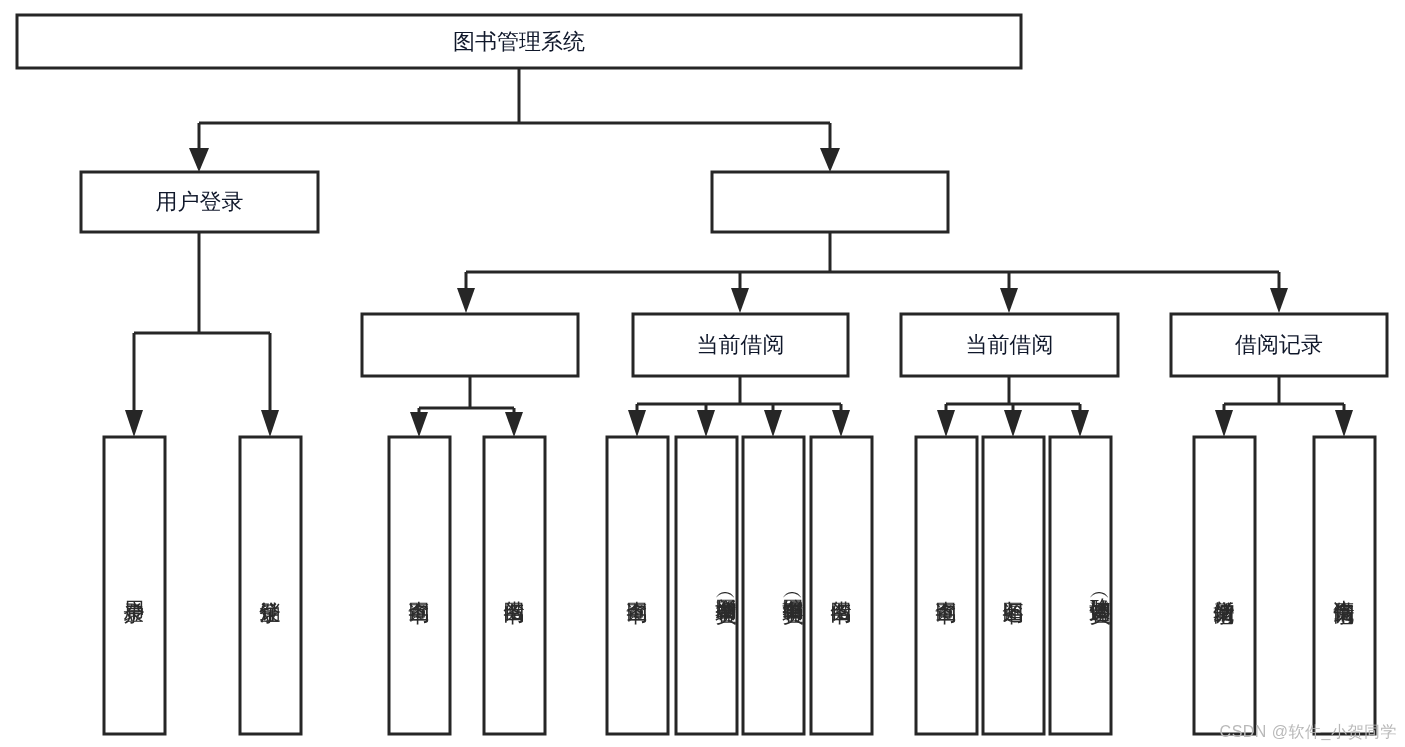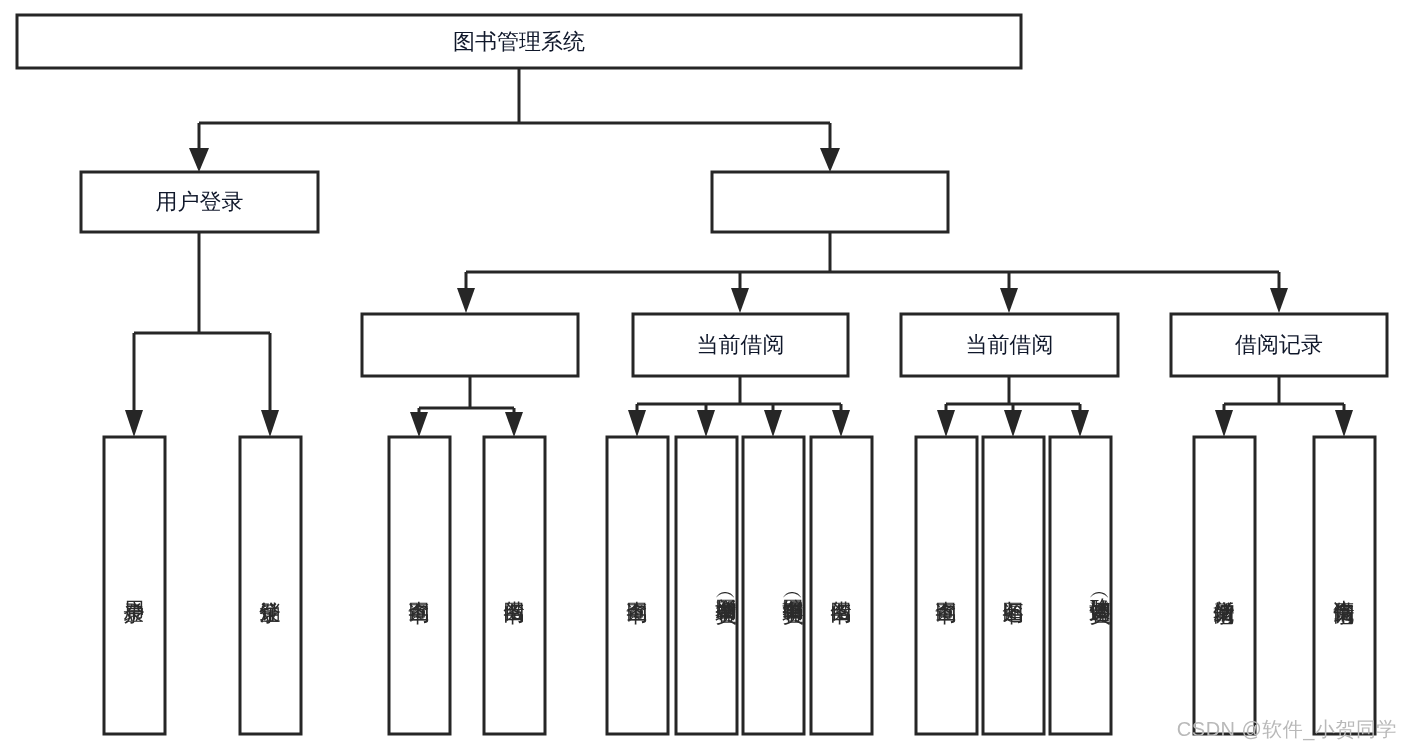--- a/index.html
+++ b/index.html
@@ -41,21 +41,21 @@
   .arrow-head {
     fill: #262626;
     stroke: none;
   }
   .watermark-text {
     position: absolute;
     right: 8px;
     bottom: 4px;
     color: #b9b9b9;
     font-family: "Liberation Sans", "DejaVu Sans", sans-serif;
-    font-size: 20px;
+    font-size: 16px;
     letter-spacing: 0.5px;
     white-space: nowrap;
     user-select: none;
   }
   .vert-label {
     position: absolute;
     color: #2b2b2b;
     font-family: "Liberation Sans", "DejaVu Sans", sans-serif;
     font-size: 21px;
     writing-mode: vertical-rl;

